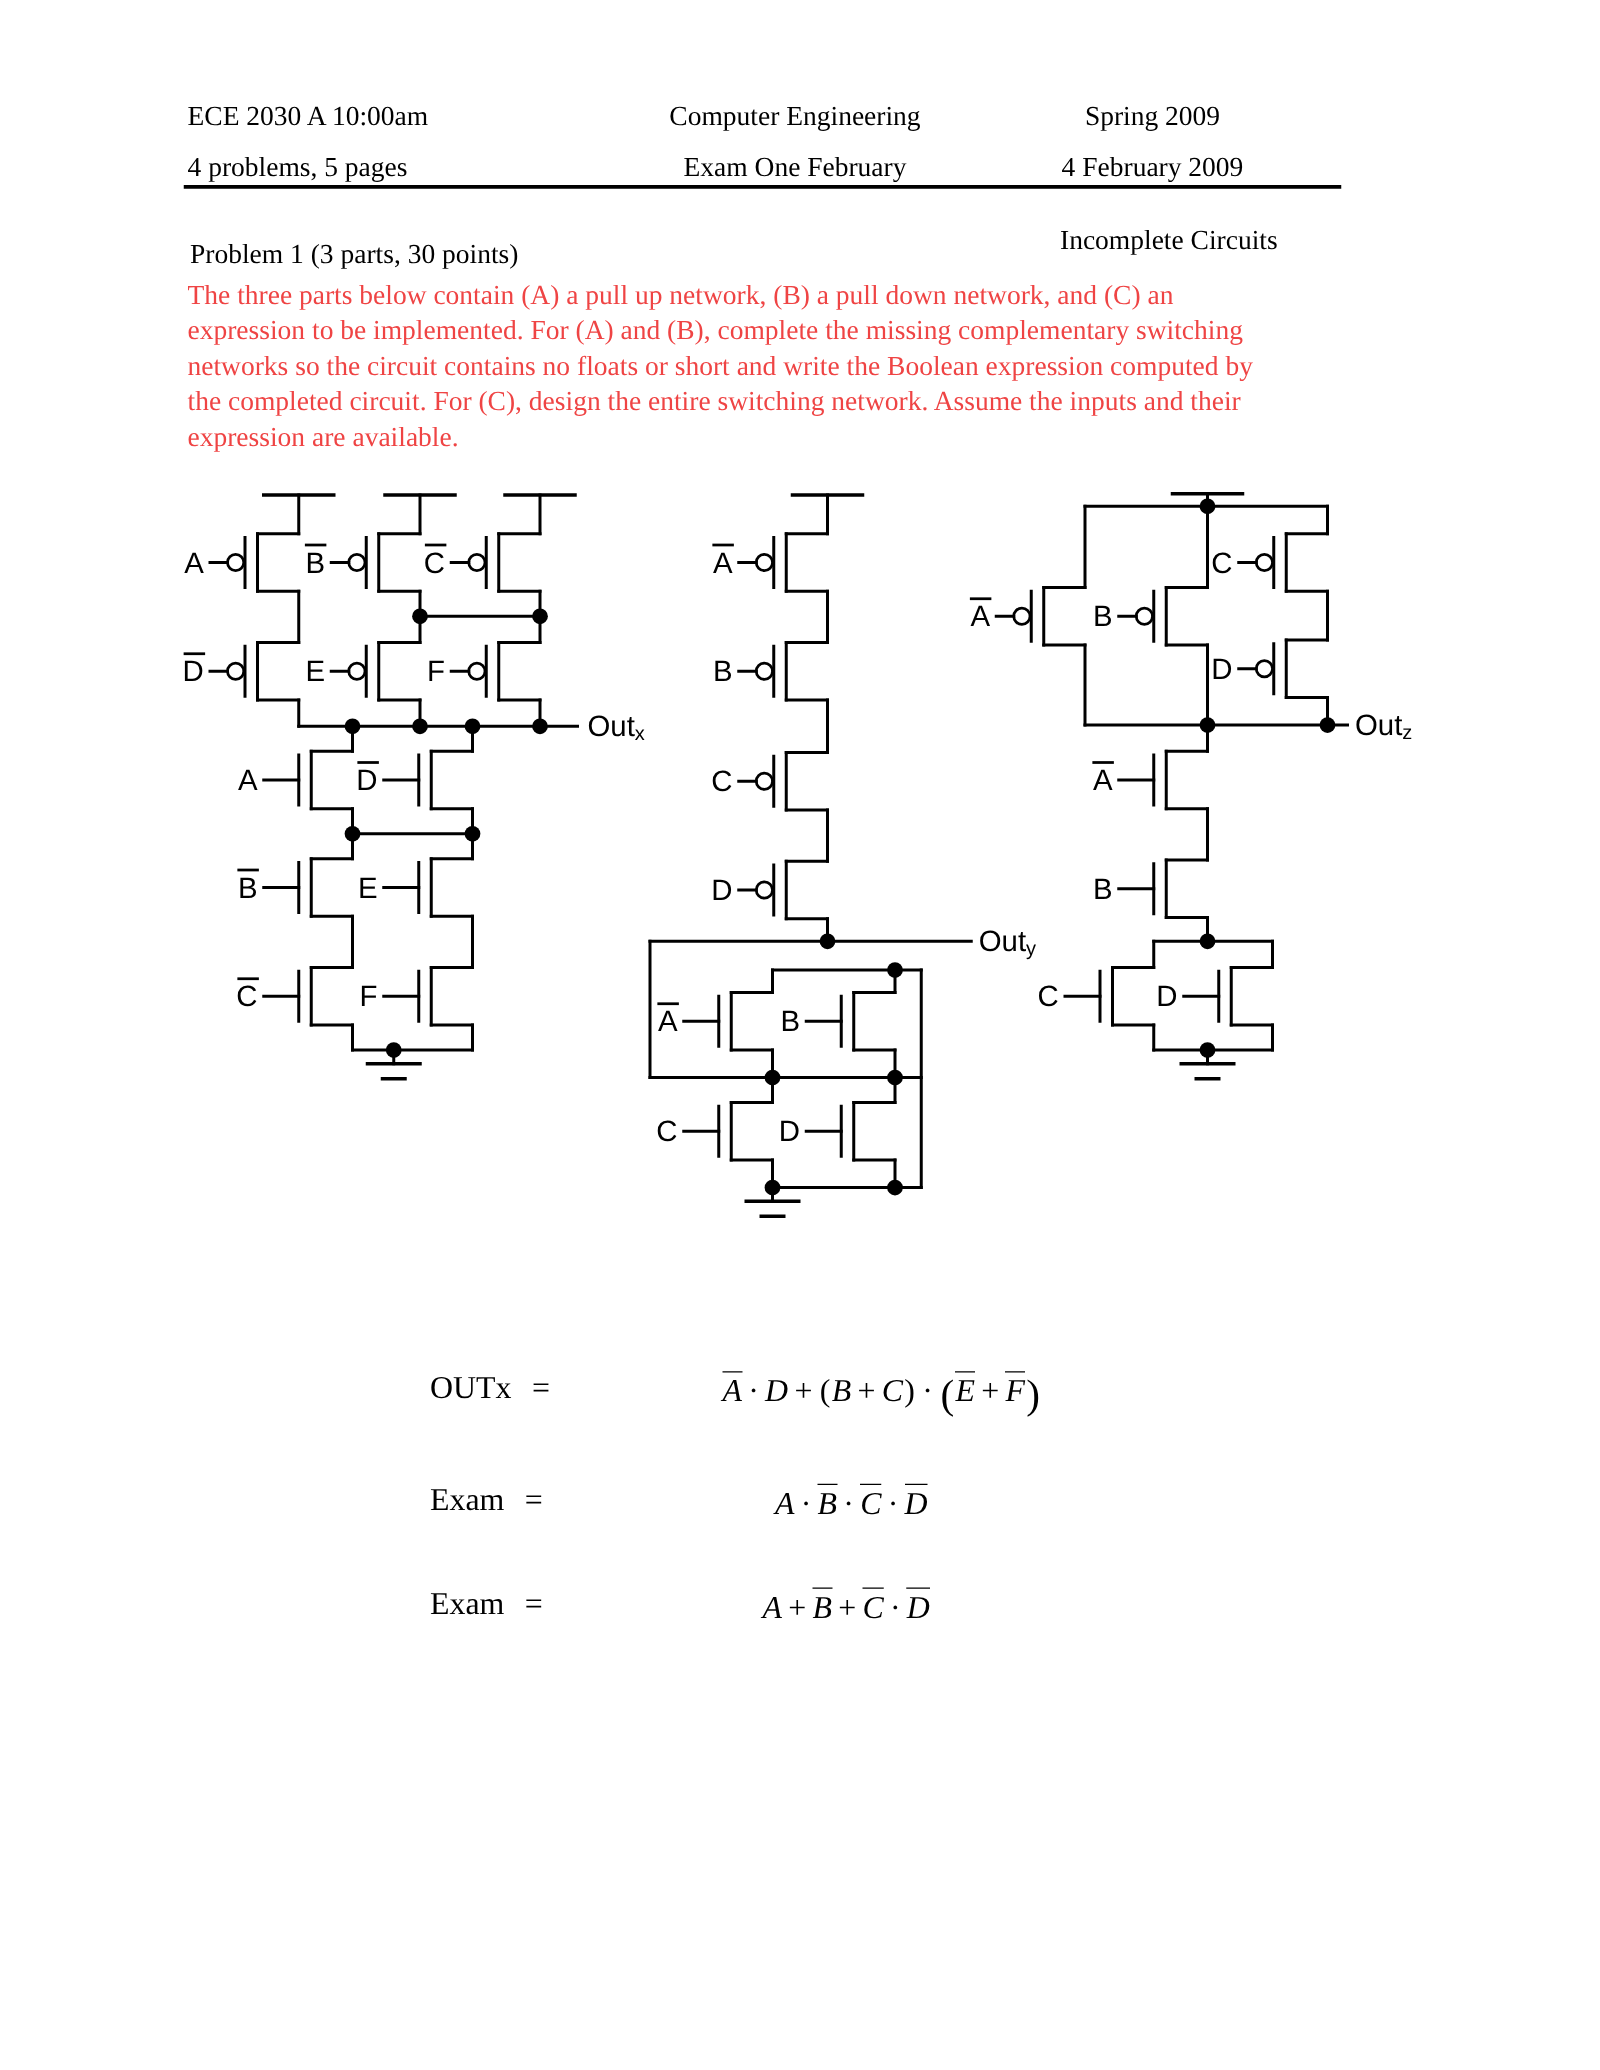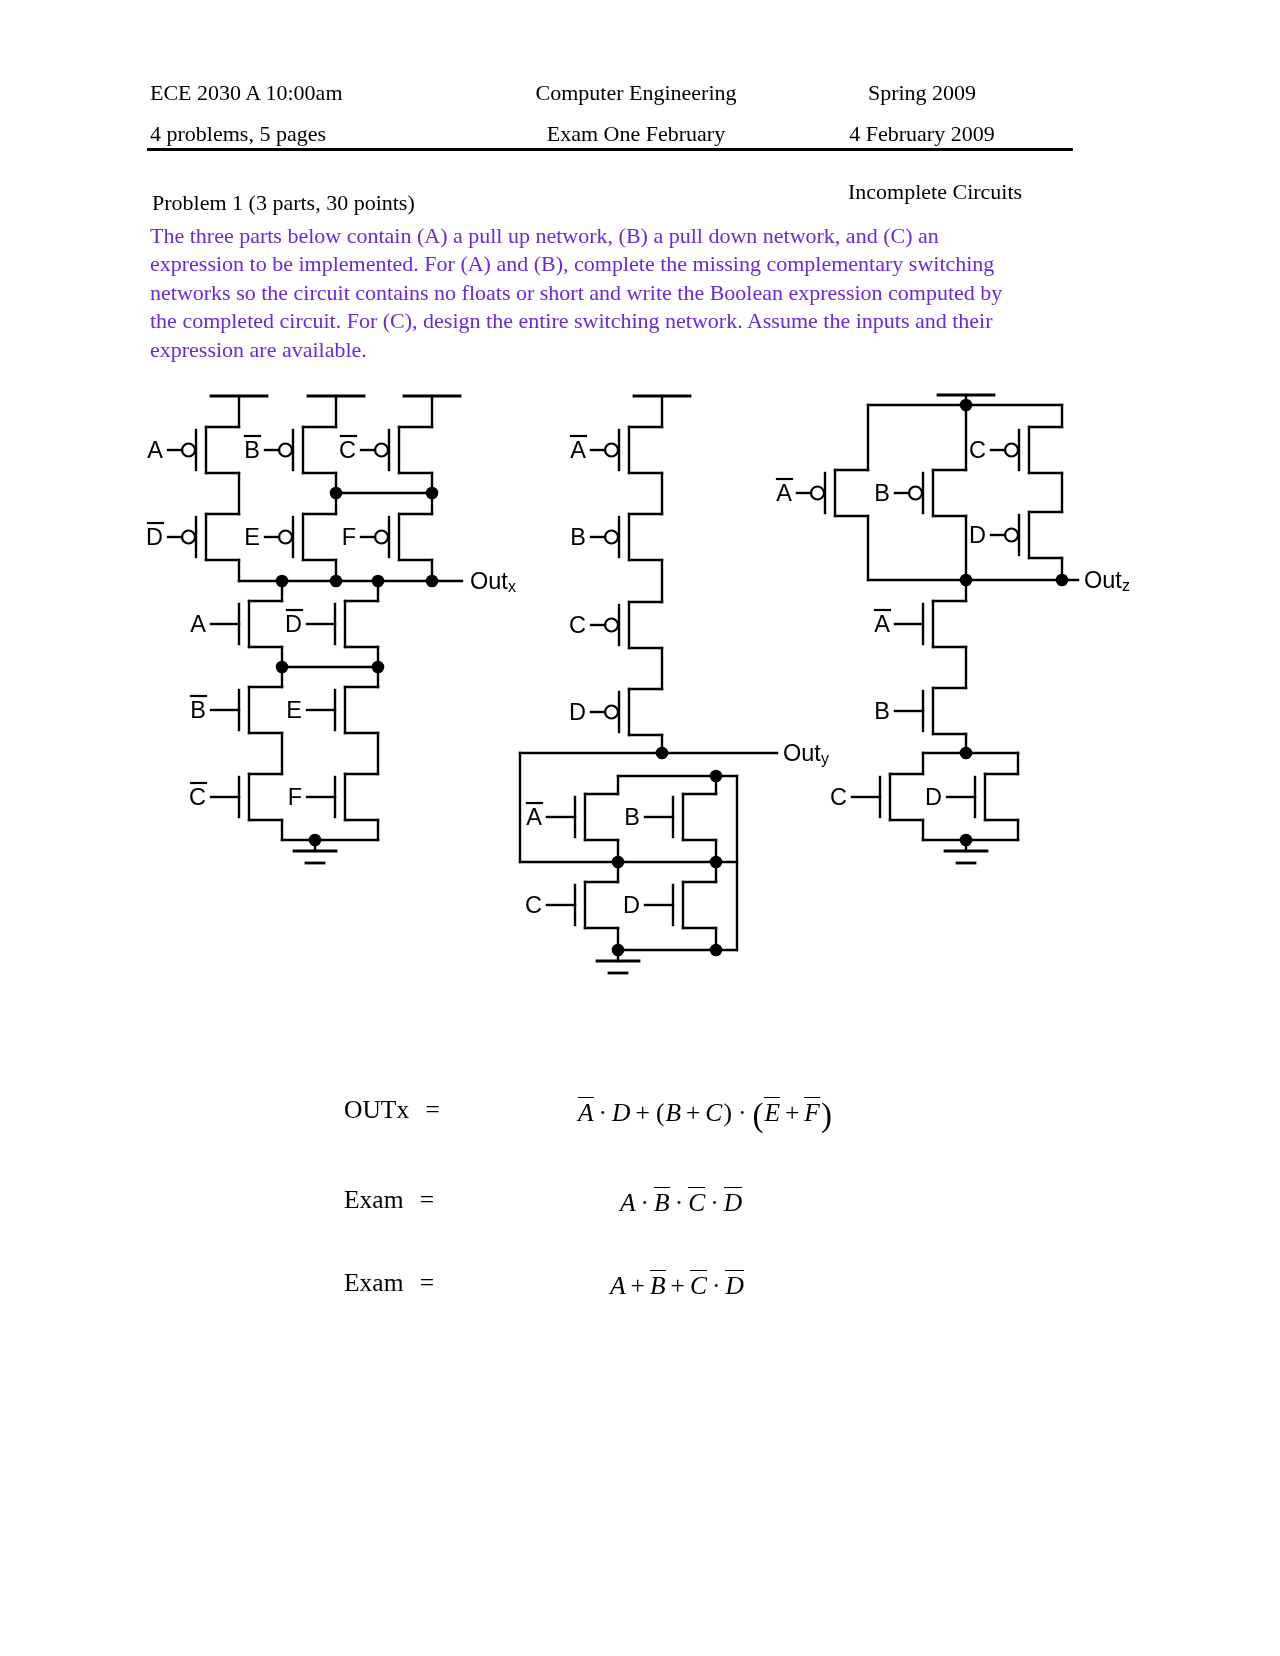--- a/index.html
+++ b/index.html
@@ -1,21 +1,21 @@
 <!DOCTYPE html>
 <html><head>
 <meta charset="utf-8">
 <style>
   html,body{margin:0;padding:0;background:#ffffff;}
   .page{position:relative;width:1280px;height:1436px;background:#ffffff;overflow:hidden;}
   .doc{position:absolute;font-family:"Liberation Serif",serif;color:#000;line-height:1;font-size:22px;white-space:nowrap;}
   .hdr-center{left:336px;width:600px;text-align:center;}
   .hdr-right{left:780px;width:284px;text-align:center;}
   .hdr-rule{position:absolute;left:147px;top:148px;width:926px;height:2.5px;background:#000;}
-  .para{position:absolute;left:150px;top:222px;font-family:"Liberation Serif",serif;font-size:22px;line-height:28.4px;color:#6d28d9;white-space:nowrap;}
+  .para{position:absolute;left:150px;top:222px;font-family:"Liberation Serif",serif;font-size:22px;line-height:28.4px;color:#ef4444;white-space:nowrap;}
   #circuits-svg{position:absolute;left:0;top:0;width:1280px;height:1656px;}
   .clabel{font-family:"Liberation Sans",sans-serif;font-size:23.5px;fill:#000;}
   .ans-row{position:absolute;left:0;width:1280px;font-family:"Liberation Serif",serif;font-size:25.5px;line-height:1;color:#000;white-space:nowrap;}
   .ans-label{position:absolute;word-spacing:10px;}
   .ans-formula{position:absolute;}
   .tok{display:inline-block;}
   .var{font-style:italic;}
   .op{padding:0 5px;}
   .pr{padding:0 1px;}
   .ov{border-top:1.8px solid #000;padding-top:2px;}

